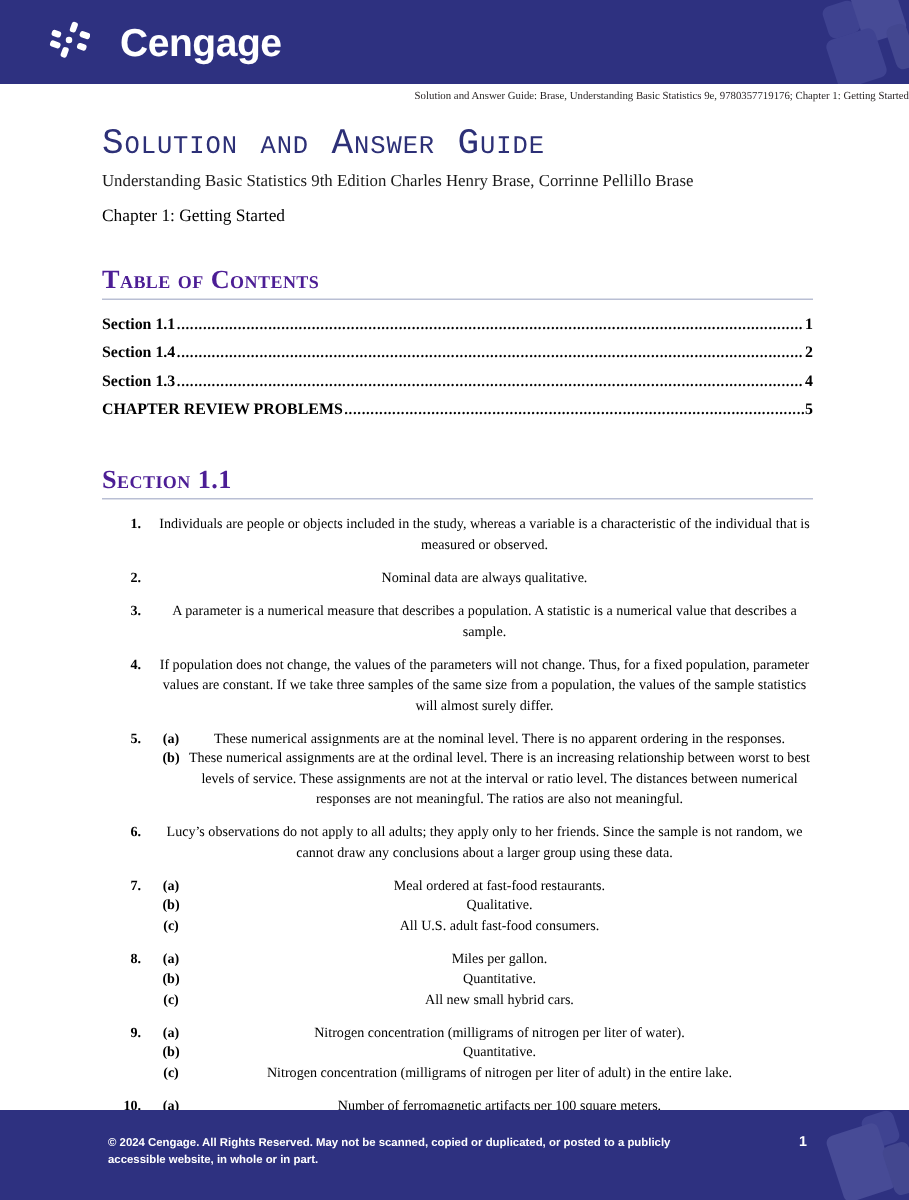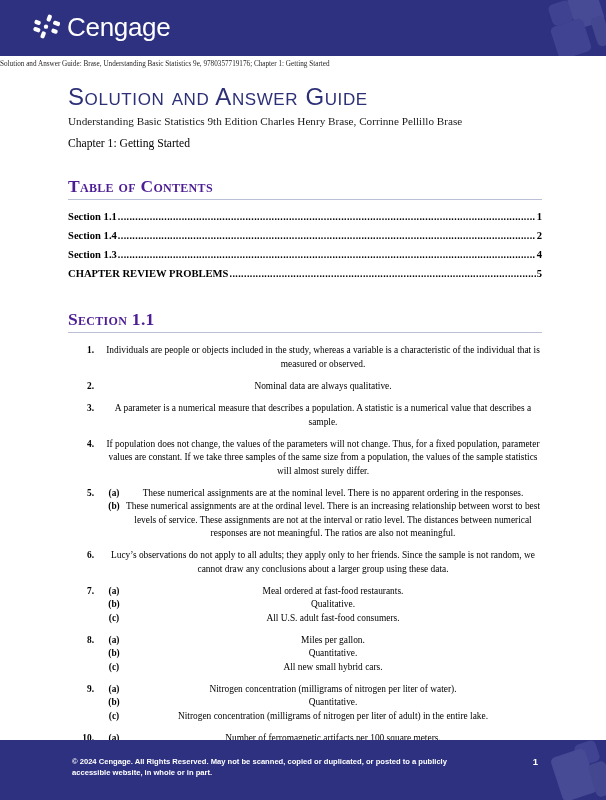--- a/index.html
+++ b/index.html
@@ -41,55 +41,56 @@
   .hd1 { width: 30px; height: 40px; right: 6px;  top: -14px; transform: rotate(-18deg); }
   .hd2 { width: 22px; height: 22px; right: 34px; top: 2px;   transform: rotate(-18deg); background:#3e4290;}
   .hd3 { width: 34px; height: 34px; right: 18px; top: 22px;  transform: rotate(-18deg); background:#3f4391;}
   .hd4 { width: 14px; height: 30px; right: -2px; top: 16px;  transform: rotate(-18deg); background:#434790;}
 
   .logo {
     position: absolute;
     left: 32px;
     top: 13px;
     display: flex;
-    align-items: center;
-    gap: 7px;
+    align-items: flex-end;
+    gap: 20px;
+    font-weight: bold;
   }
   .logo-mark { width: 28px; height: 28px; display:block; }
   .logo-text {
     color: #ffffff;
     font-family: "Liberation Sans", "DejaVu Sans", sans-serif;
     font-size: 26px;
     letter-spacing: -0.3px;
     line-height: 1;
   }
 
   
   .running-head {
     position: absolute;
     top: 60px;
     left: 0;
     width: 606px;
-    text-align: left;
+    text-align: right;
     font-size: 7.2px;
     color: #231f20;
     font-family: "Liberation Serif", "DejaVu Serif", serif;
   }
 
   
   .content {
     position: absolute;
     left: 68px;
     top: 84px;
     width: 474px;
   }
 
   .doc-title {
     color: #2d3077;
-    font-family: Liberation Sans, sans-serif;
+    font-family: Liberation Mono, monospace;
     font-size: 24px;
     font-variant: small-caps;
     letter-spacing: 0.6px;
     line-height: 1.08;
     margin: 0 0 4px 0;
     font-weight: normal;
   }
   .doc-subtitle {
     font-size: 11.2px;
     color: #1a1a1a;

